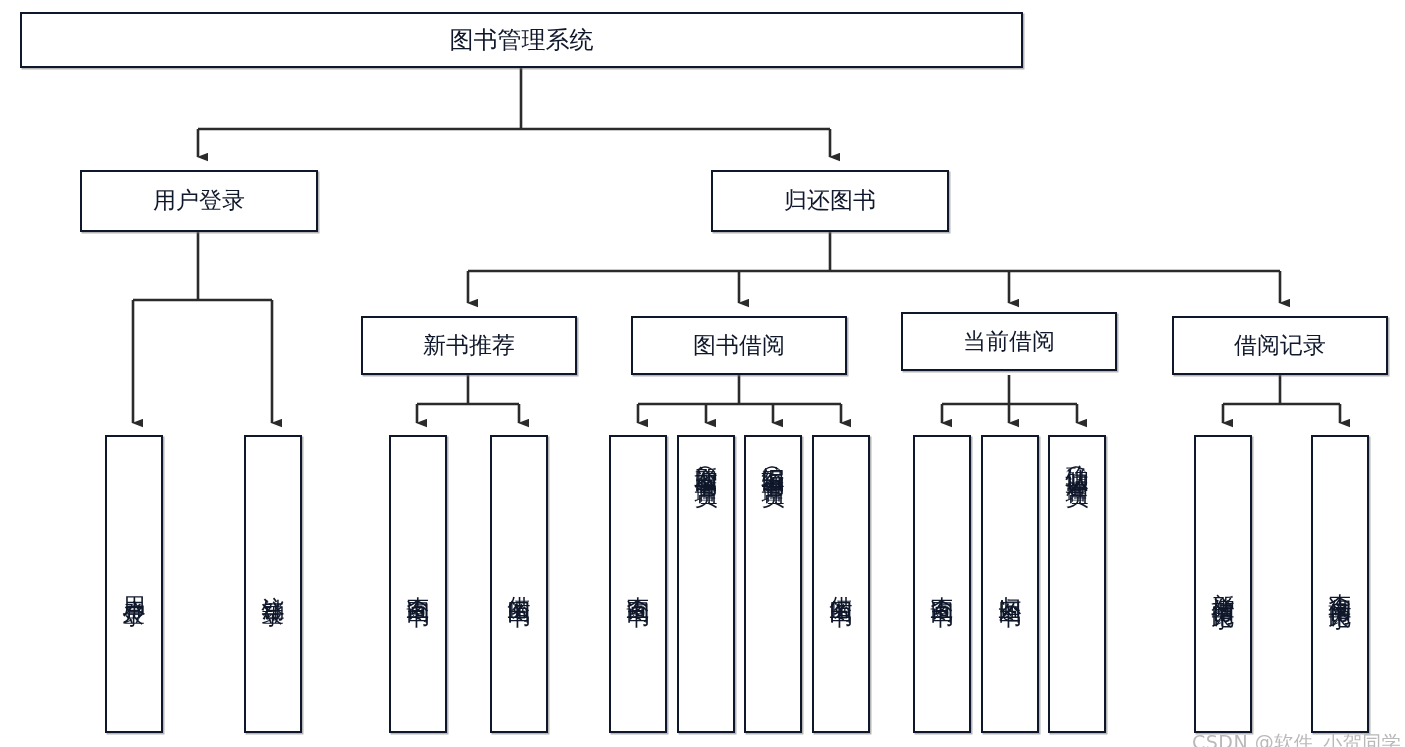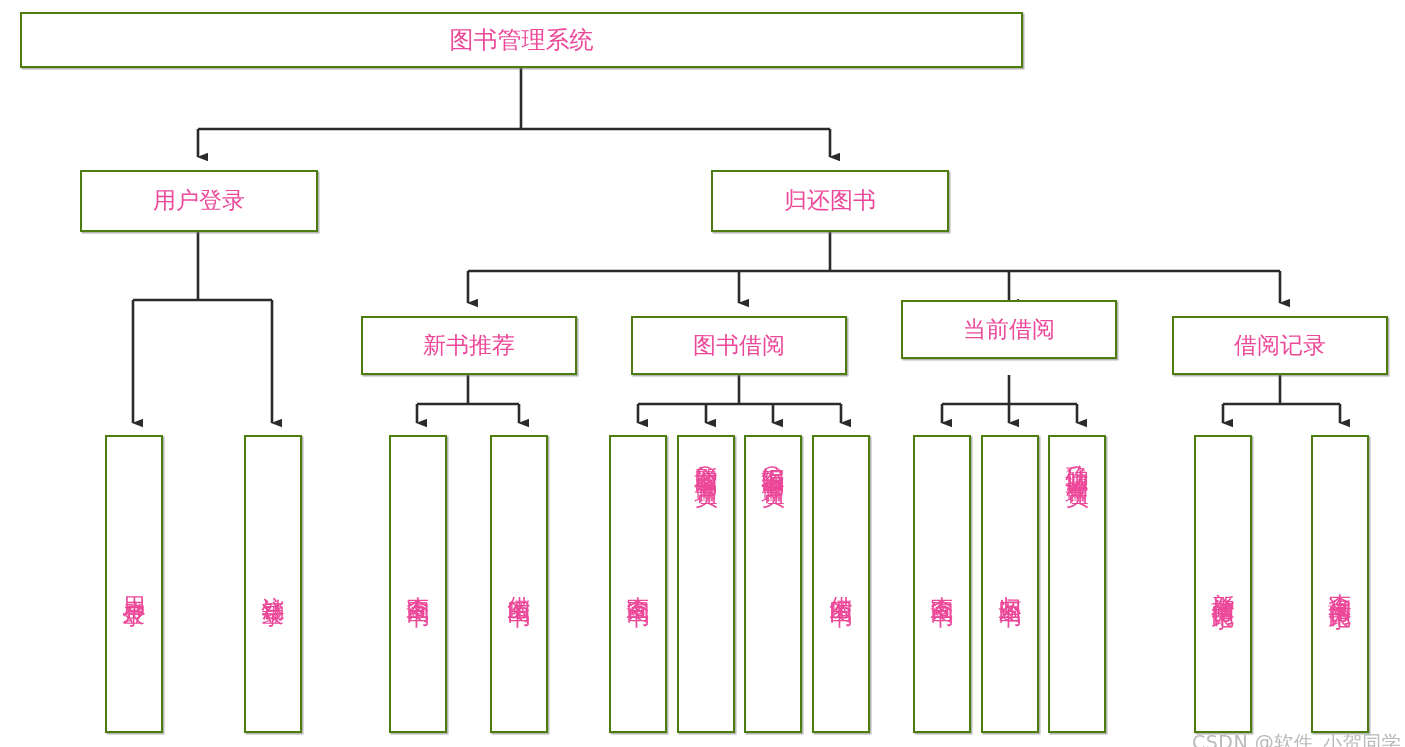--- a/index.html
+++ b/index.html
@@ -23,26 +23,26 @@
     left: 0;
     top: 0;
     width: 1405px;
     height: 747px;
     pointer-events: none;
   }
   .node {
     position: absolute;
     box-sizing: border-box;
     background: #ffffff;
-    border: 2px solid #4d7c0f;
+    border: 2px solid #0f172a;
     box-shadow: 1.5px 1.5px 0 rgba(120,120,120,0.55);
     display: flex;
     align-items: center;
     justify-content: center;
-    color: #ec4899;
+    color: #0f172a;
   }
   .node-label {
     display: block;
     text-align: center;
     line-height: 1.18;
     white-space: nowrap;
   }
   
   .node.horiz .node-label {
     font-size: 23px;
@@ -147,21 +147,21 @@
   </div>
 
   <div class="node horiz" style="left:631px; top:316px; width:216px; height:59px;">
     <span class="node-label">图书借阅</span>
   </div>
 
   <div class="node horiz" style="left:361px; top:316px; width:216px; height:59px;">
     <span class="node-label">新书推荐</span>
   </div>
 
-  <div class="node horiz" style="left:901px; top:300px; width:216px; height:59px;">
+  <div class="node horiz" style="left:901px; top:312px; width:216px; height:59px;">
     <span class="node-label">当前借阅</span>
   </div>
 
   <div class="node horiz" style="left:1172px; top:316px; width:216px; height:59px;">
     <span class="node-label">借阅记录</span>
   </div>
 
   <div class="node vert short" style="left:105px; top:435px; width:58px; height:298px;">
     <span class="node-label">用户登录</span>
   </div>

